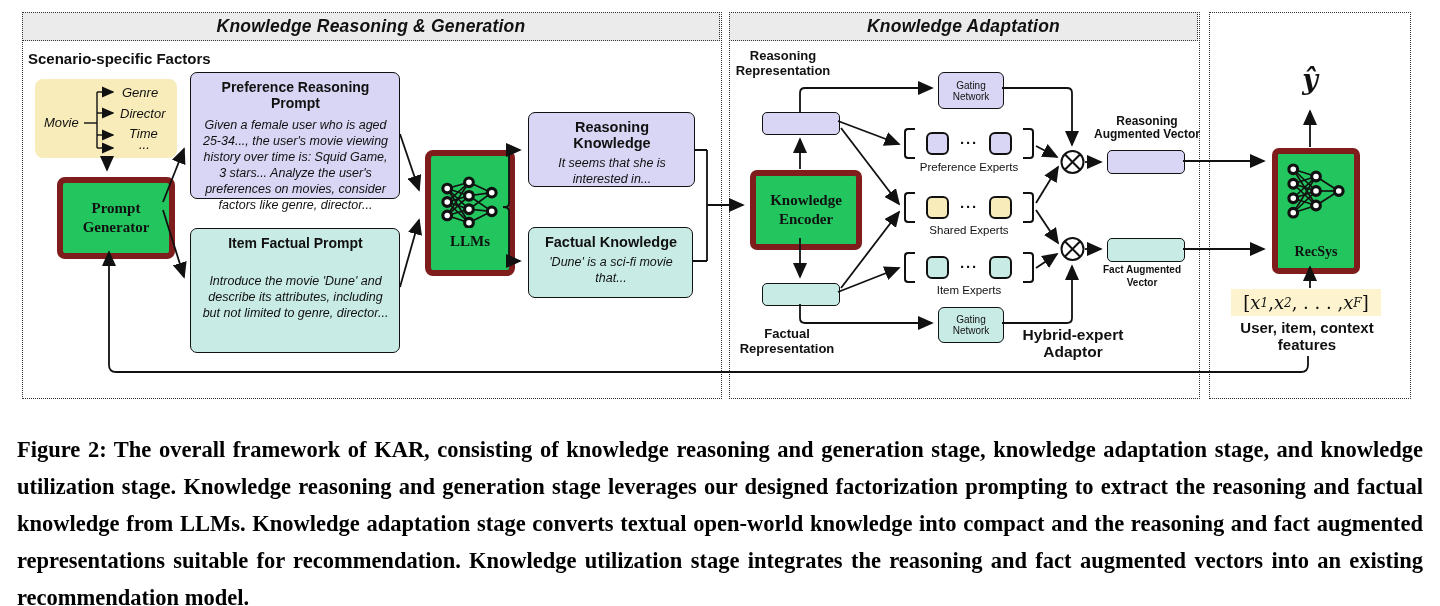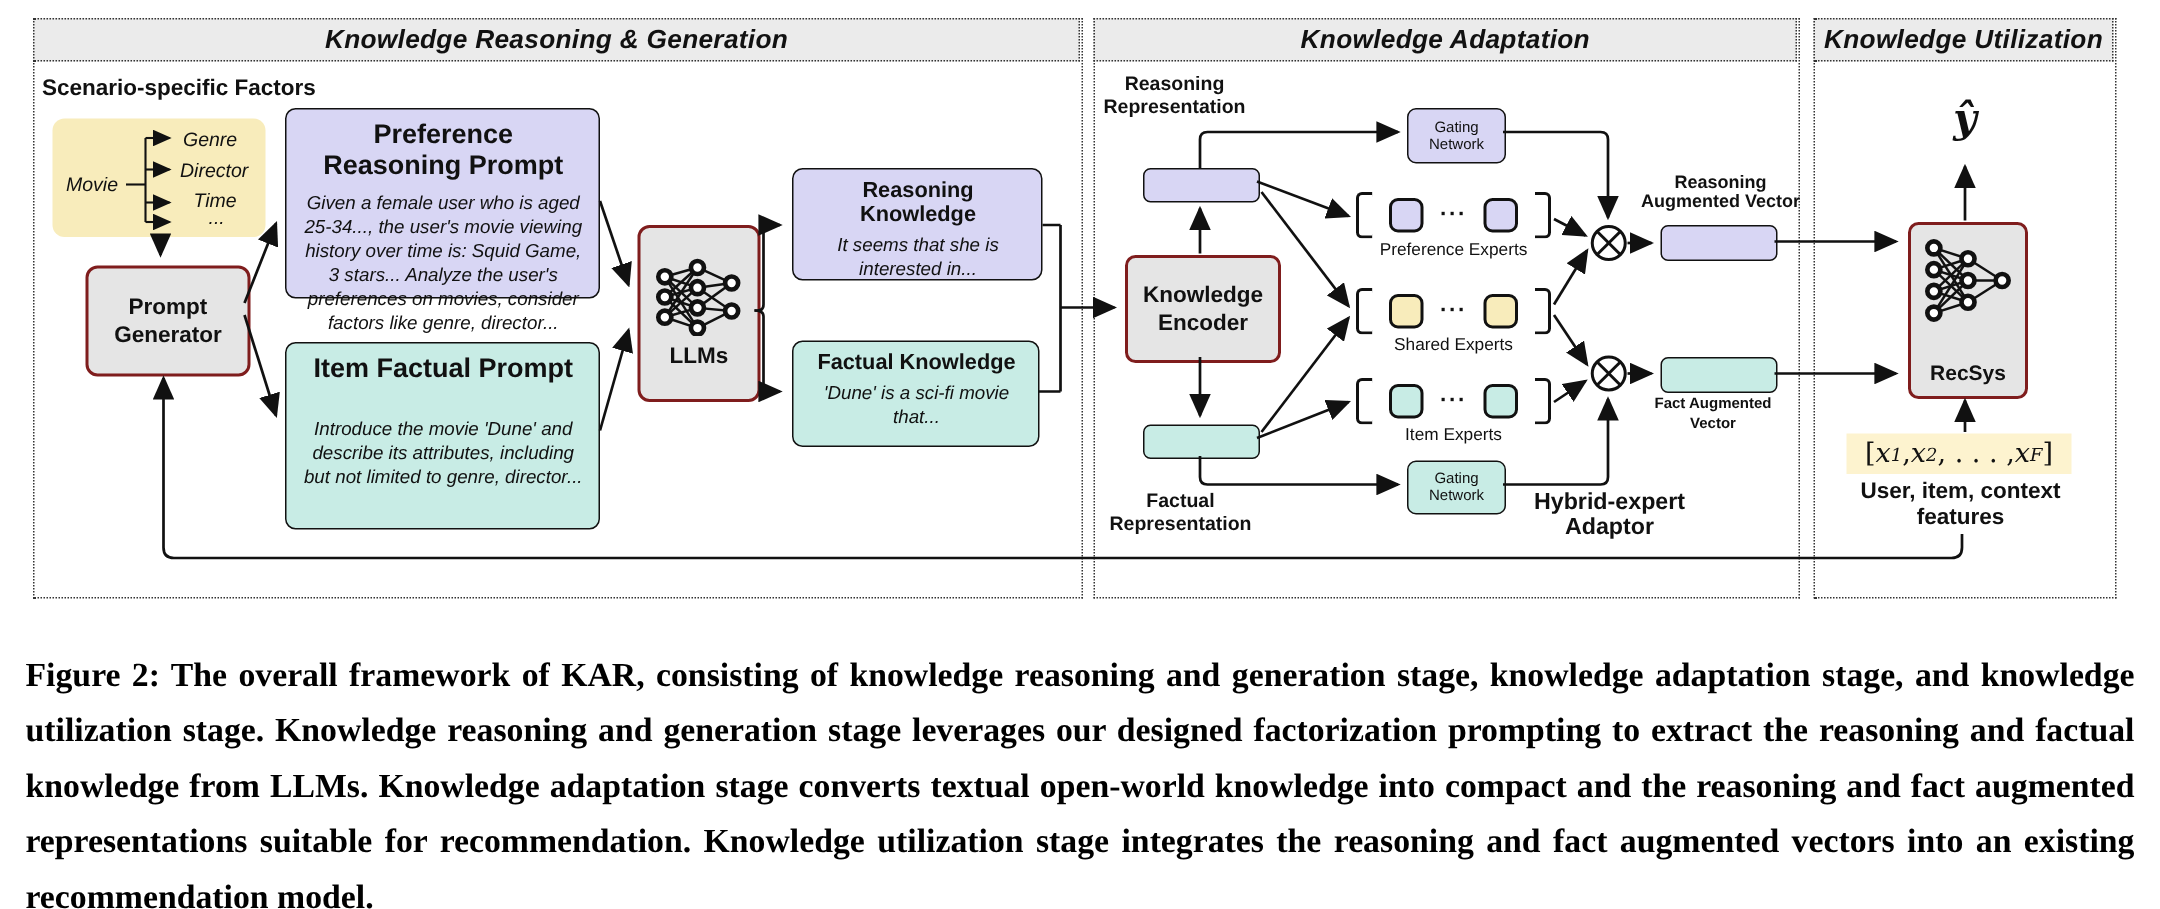--- a/index.html
+++ b/index.html
@@ -4,24 +4,24 @@
 <style>
   html,body{margin:0;padding:0;background:#fff;}
   .canvas{position:relative;width:1440px;height:606px;background:#fff;overflow:hidden;
           font-family:"Liberation Sans",sans-serif;color:#111;}
   .panel{position:absolute;border:1.6px dotted #333;background:transparent;}
   .banner{position:absolute;border:1.6px dotted #333;background:var(--c-banner);
           display:flex;align-items:center;justify-content:center;
           font-weight:bold;font-style:italic;font-size:17.5px;letter-spacing:.2px;}
   .ml{white-space:pre-line;}
   .lbl{position:absolute;text-align:center;}
-  .box{position:absolute;border:2px solid #7f1d1d;border-radius:8px;background:#e5e5e5;
-       display:flex;flex-direction:column;align-items:center;justify-content:center;text-align:center;}
+  .box{position:absolute;border:6px solid #7f1d1d;border-radius:8px;background:#22c55e;
+       display:flex;flex-direction:column;align-items:center;justify-content:center;text-align:center;font-family:Liberation Serif, serif;}
   .pbox{position:absolute;border:1.8px solid #111;border-radius:7px;padding:4px 9px 4px 10px;box-sizing:border-box;}
-  .pbox .ttl{font-weight:bold;font-size:18px;text-align:center;margin:2px 0 6px 0;}
+  .pbox .ttl{font-weight:bold;font-size:14px;text-align:center;margin:2px 0 6px 0;}
   .pbox .body{font-style:italic;font-size:12.5px;line-height:16px;text-align:center;}
   .lav{background:var(--c-lavender);}
   .tea{background:var(--c-teal);}
   .bar{position:absolute;border:1.7px solid #111;border-radius:5px;}
   .gate{position:absolute;border:1.6px solid #111;border-radius:6px;
         display:flex;align-items:center;justify-content:center;text-align:center;
         font-size:10px;line-height:11px;}
   .grp{position:absolute;display:flex;align-items:center;justify-content:space-between;}
   .brk{width:11px;height:31px;border:2.4px solid #111;box-sizing:border-box;}
   .brk.l{border-right:0;border-radius:4px 0 0 4px;}
@@ -48,23 +48,20 @@
 
   <div class="panel" style="left:22px;top:12px;width:698px;height:385px;"></div>
   <div class="panel" style="left:729px;top:12px;width:469px;height:385px;"></div>
   <div class="panel" style="left:1209px;top:12px;width:200px;height:385px;"></div>
 
   <div class="banner" style="left:729px;top:12px;width:469px;height:29px;box-sizing:border-box;">
     <span>Knowledge Adaptation</span>
   </div>
   <div class="banner" style="left:22px;top:12px;width:698px;height:29px;box-sizing:border-box;">
     <span>Knowledge Reasoning &amp; Generation</span>
-  </div>
-  <div class="banner" style="left:1209px;top:12px;width:200px;height:29px;box-sizing:border-box;">
-    <span>Knowledge Utilization</span>
   </div>
 
   <div class="lbl" style="left:28px;top:50px;width:230px;text-align:left;font-weight:bold;font-size:15px;">Scenario-specific Factors</div>
 
   <div style="position:absolute;left:35px;top:79px;width:142px;height:79px;border-radius:8px;background:var(--c-yellow);"></div>
   <div class="treelbl" style="left:44px;top:115px;">Movie</div>
   <div class="treelbl" style="left:122px;top:85px;">Genre</div>
   <div class="treelbl" style="left:120px;top:106px;">Director</div>
   <div class="treelbl" style="left:129px;top:126px;">Time</div>
   <div class="treelbl" style="left:139px;top:137px;">...</div>

